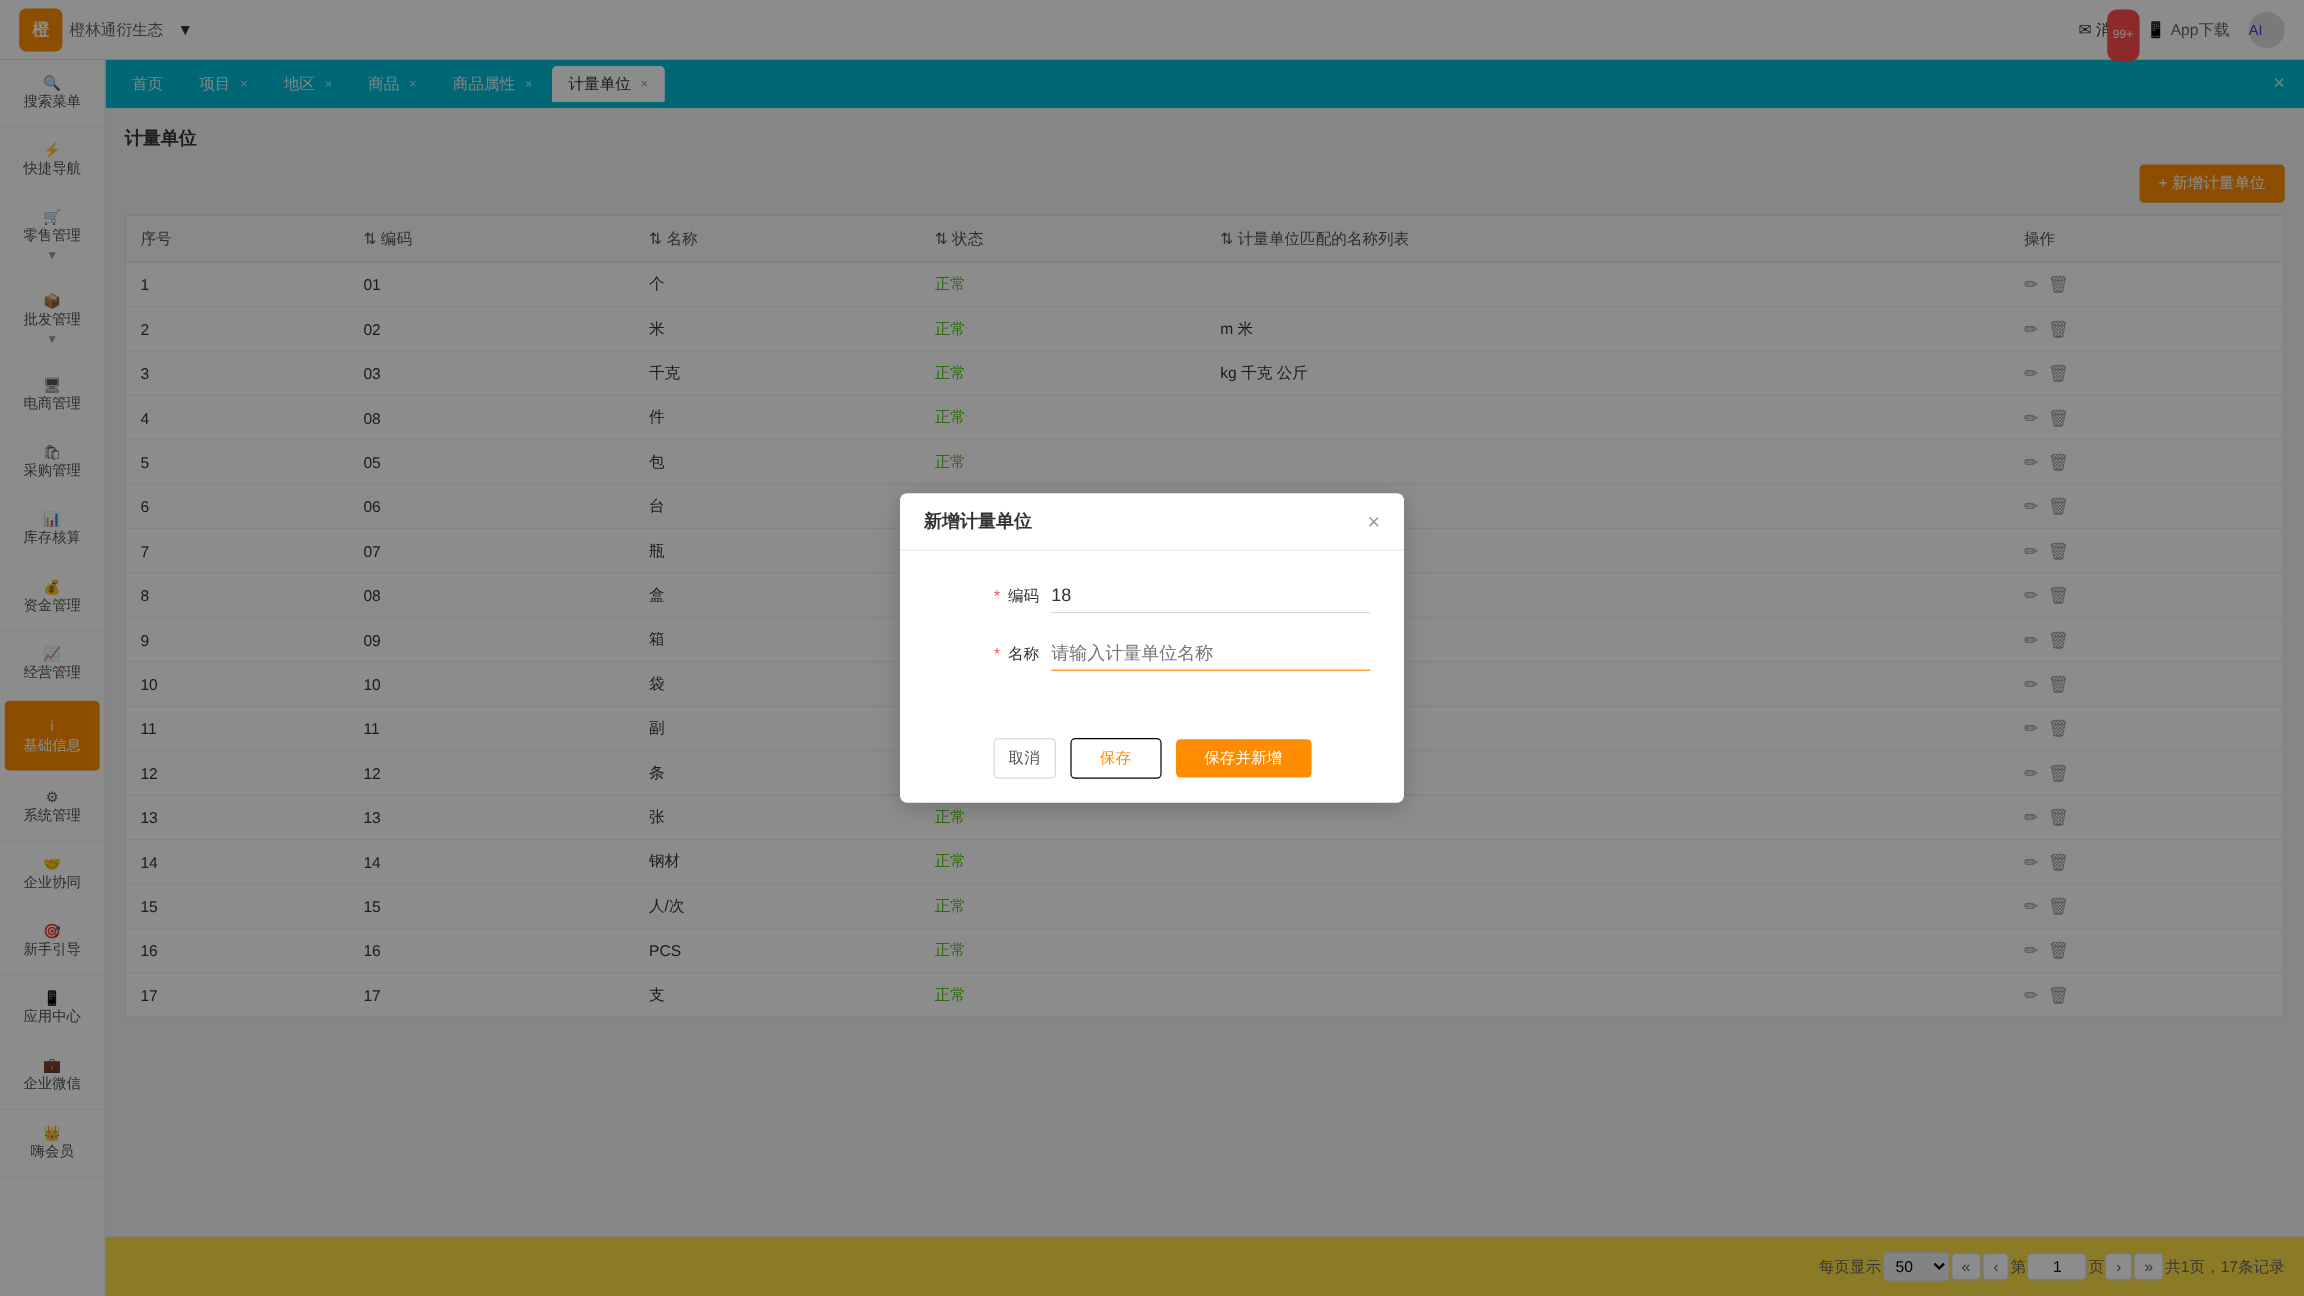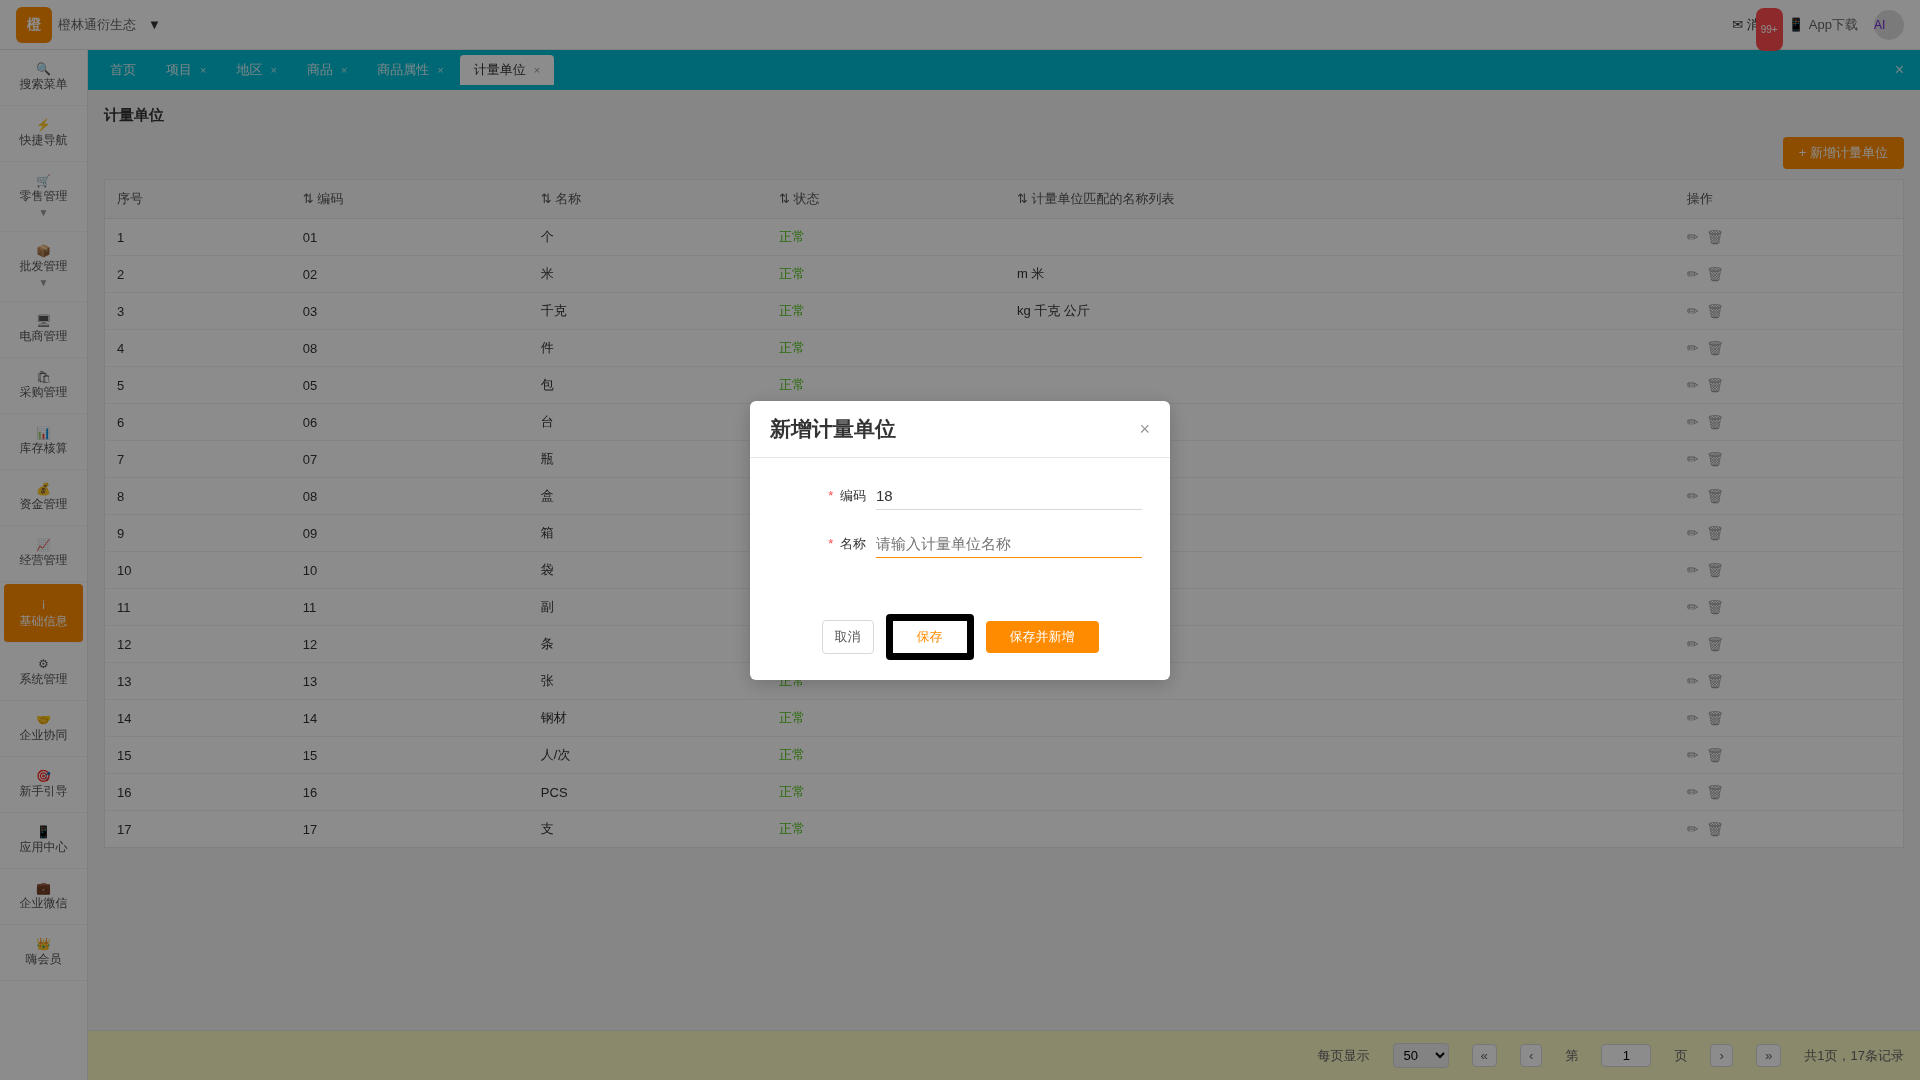--- a/index.html
+++ b/index.html
@@ -46,44 +46,44 @@
     
     .data-table { width: 100%; background: #fff; border-radius: 4px; border: 1px solid #e8e8e8; border-collapse: collapse; }
     .data-table th { background: #fafafa; padding: 10px 12px; text-align: left; border-bottom: 1px solid #e8e8e8; font-size: 13px; color: #555; font-weight: 500; }
     .data-table td { padding: 9px 12px; border-bottom: 1px solid #f0f0f0; font-size: 13px; }
     .data-table tr:last-child td { border-bottom: none; }
     .status-normal { color: #52c41a; }
     .action-icons { display: flex; gap: 8px; }
     .action-icon { color: #999; cursor: pointer; font-size: 14px; }
 
     
-    .pagination { display: flex; align-items: center; justify-content: flex-end; padding: 12px 16px; background: #fef9c3; border-top: 1px solid #e8e8e8; gap: 23px; font-size: 13px; }
+    .pagination { display: flex; align-items: center; justify-content: flex-end; padding: 12px 16px; background: #fde047; border-top: 1px solid #e8e8e8; gap: 1px; font-size: 13px; }
     .pagination-label { color: #666; }
     .page-select { border: 1px solid #d9d9d9; border-radius: 4px; padding: 3px 6px; font-size: 13px; }
     .page-btn { border: 1px solid #d9d9d9; background: #fff; border-radius: 4px; padding: 3px 8px; cursor: pointer; color: #666; }
     .page-input { border: 1px solid #d9d9d9; border-radius: 4px; padding: 3px 6px; width: 50px; text-align: center; font-size: 13px; }
 
     
     .overlay { position: fixed; top: 0; left: 0; right: 0; bottom: 0; background: rgba(0,0,0,0.45); z-index: 100; display: flex; align-items: center; justify-content: center; }
 
     
     .modal { background: #fff; border-radius: 6px; width: 420px; box-shadow: 0 4px 20px rgba(0,0,0,0.2); }
     .modal-header { display: flex; align-items: center; justify-content: space-between; padding: 14px 20px; border-bottom: 1px solid #e8e8e8; }
-    .modal-title { font-size: 21px; font-weight: 600; color: #333; }
+    .modal-title { font-size: 15px; font-weight: 600; color: #333; }
     .modal-close { cursor: pointer; color: #999; font-size: 18px; line-height: 1; }
     .modal-body { padding: 24px 28px; margin-left: 28px; }
     .form-row { display: flex; align-items: center; margin-bottom: 20px; }
     .form-label { width: 60px; text-align: right; font-size: 13px; color: #333; margin-right: 10px; }
     .form-required { color: #ff4d4f; margin-right: 3px; }
     .form-input { flex: 1; border: none; border-bottom: 1px solid #d9d9d9; padding: 5px 0; font-size: 15px; outline: none; }
     .form-input.with-value { color: #333; }
     .form-input.placeholder { color: #bbb; border-bottom-color: #ff8c00; }
     .modal-footer { display: flex; align-items: center; justify-content: center; gap: 12px; padding: 12px 20px 20px; }
     .btn-cancel { border: 1px solid #d9d9d9; background: #fff; color: #555; padding: 7px 12px; border-radius: 4px; cursor: pointer; font-size: 13px; }
-    .btn-save { background: #fff; border: 7px solid #000000; color: #ff8c00; padding: 7px 24px; border-radius: 4px; cursor: pointer; font-size: 13px; }
+    .btn-save { background: #fff; border: 1px solid #000000; color: #ff8c00; padding: 7px 24px; border-radius: 4px; cursor: pointer; font-size: 13px; }
     .btn-save-new { background: #ff8c00; border: none; color: #fff; padding: 7px 24px; border-radius: 4px; cursor: pointer; font-size: 13px; }
 
     .header-dropdown { display: flex; align-items: center; gap: 4px; cursor: pointer; font-size: 13px; color: #333; }
     .chevron { font-size: 10px; color: #999; }
 
     
     .tab-bar-close { margin-left: auto; color: rgba(255,255,255,0.8); cursor: pointer; font-size: 16px; padding: 0 8px; }
   </style>
 </head>
 <body>

